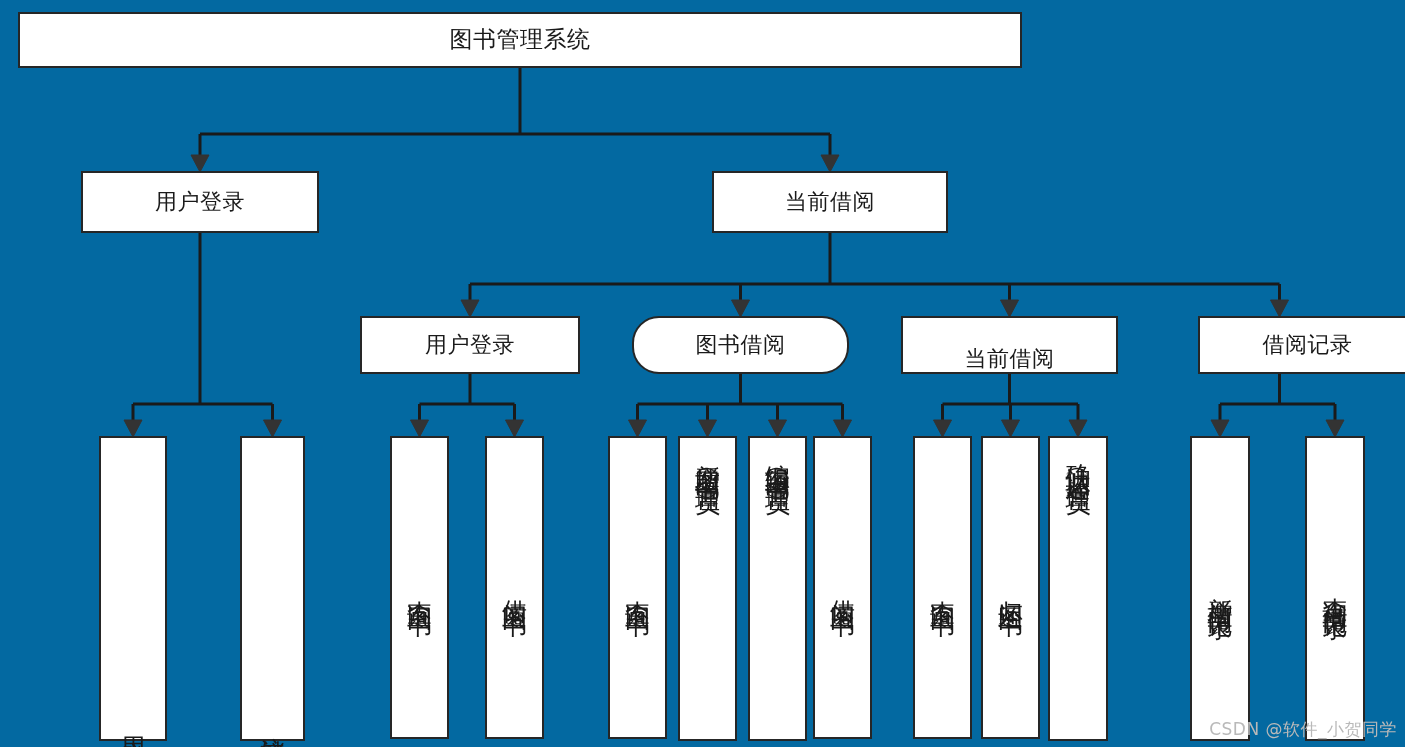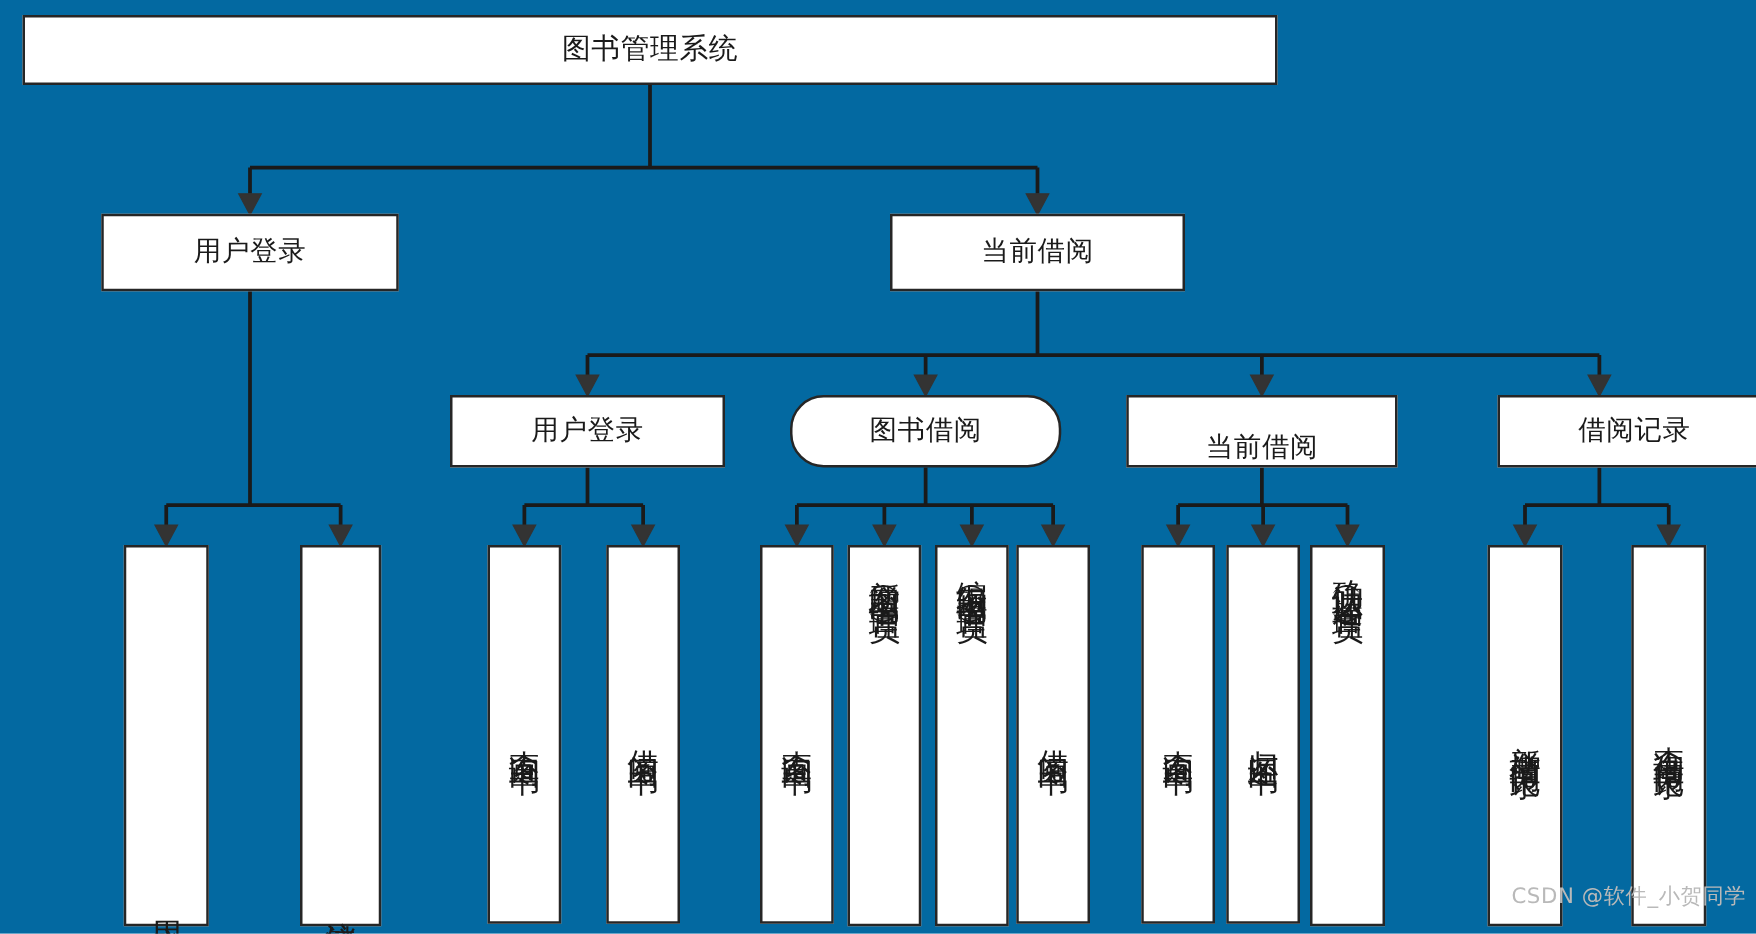--- a/index.html
+++ b/index.html
@@ -67,21 +67,21 @@
   }
   .node.vert.center-text {
     align-items: center;
   }
   .node.vert.bottom-text {
     align-items: flex-end;
   }
   #watermark {
     position: absolute;
     right: 8px;
-    bottom: 19px;
+    bottom: 6px;
     font-size: 17px;
     color: #b9b9b9;
     letter-spacing: 0.5px;
     z-index: 5;
     white-space: nowrap;
   }
 </style>
 </head>
 <body>
 

